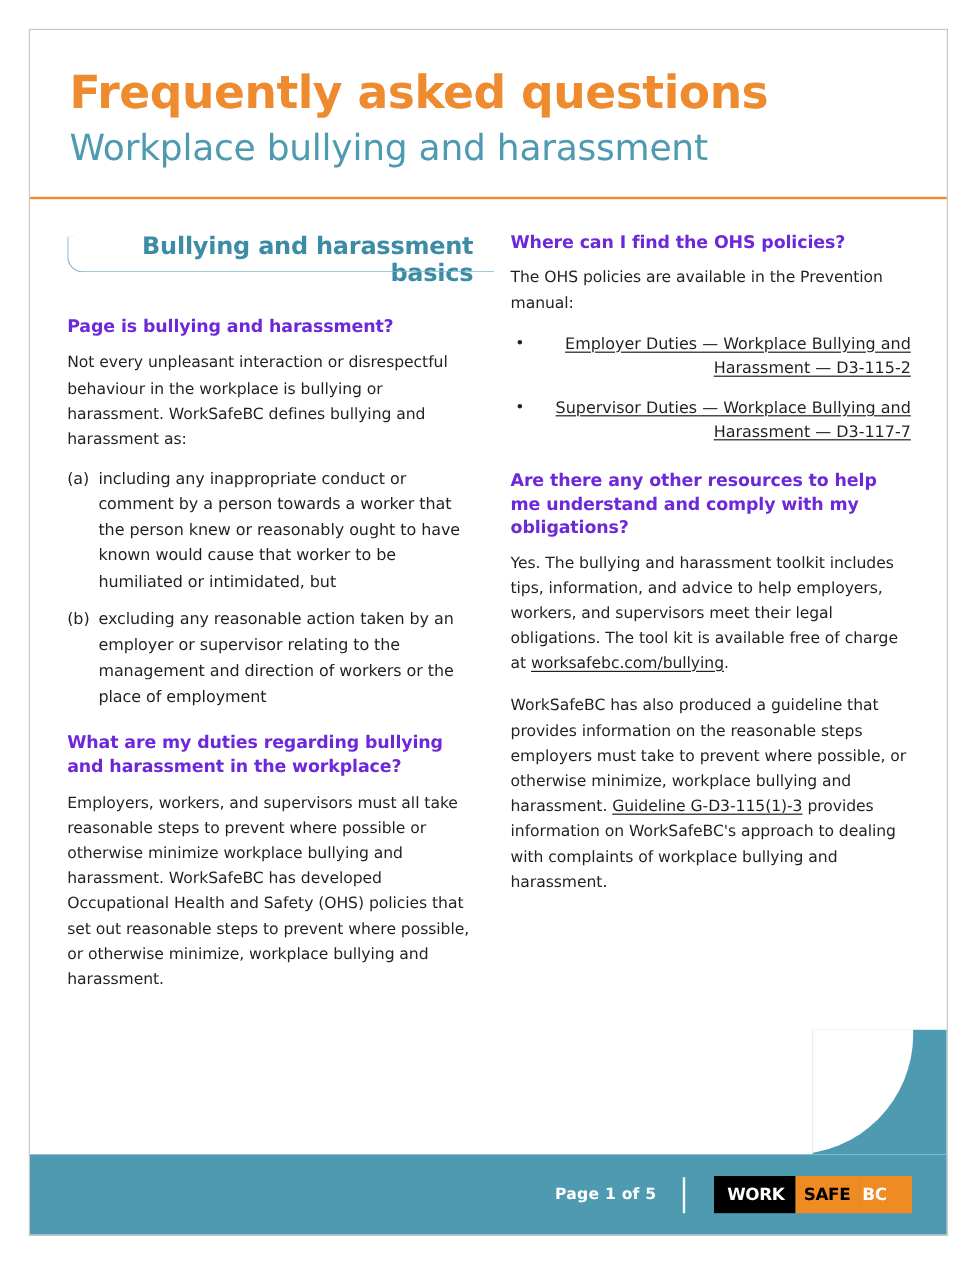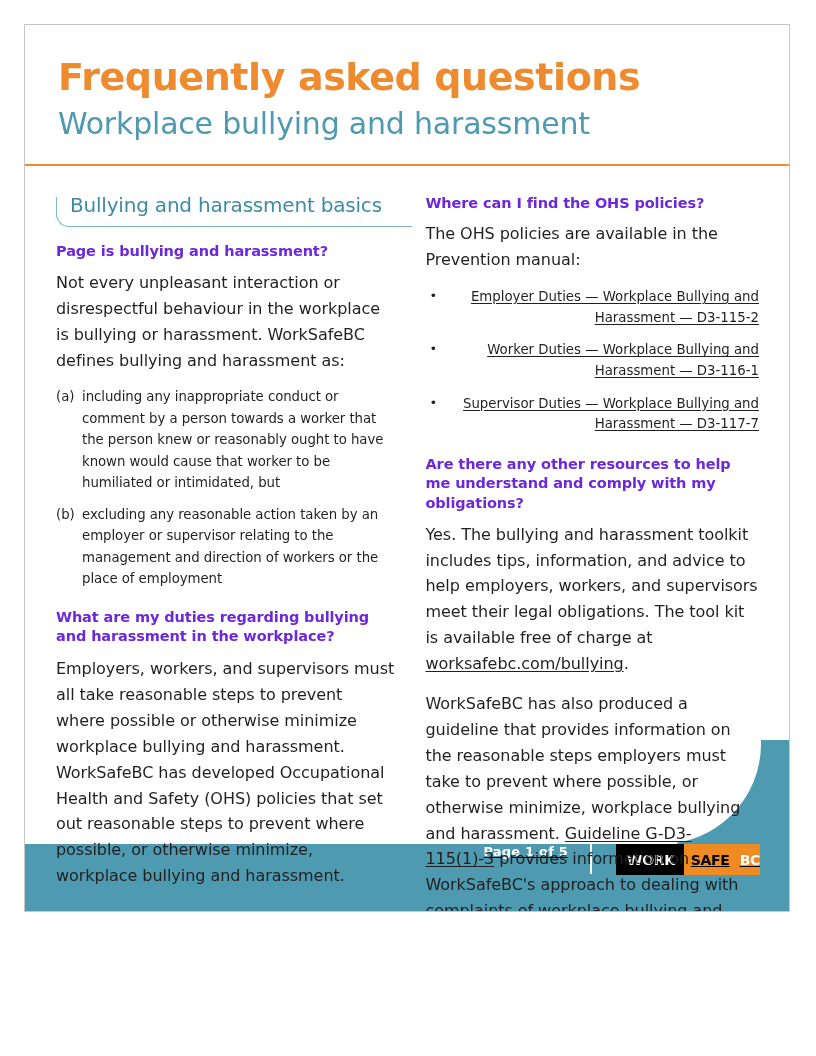--- a/index.html
+++ b/index.html
@@ -8,21 +8,21 @@
     background: #ffffff;
     width: 816px;
     height: 1056px;
     font-family: "DejaVu Sans", sans-serif;
   }
   #page {
     position: absolute;
     left: 24px;
     top: 24px;
     width: 766px;
-    height: 888px;
+    height: 1006px;
     background: #ffffff;
     border: 1px solid #c9c6c4;
     box-sizing: border-box;
     overflow: hidden;
   }
 
   
   .header {
     padding: 33px 0 0 33px;
   }
@@ -93,24 +93,25 @@
 
   
   .banner {
     position: relative;
     padding: 0 0 9px 14px;
     margin-bottom: 17px;
   }
   .banner-text {
     color: #3D8CA6;
     font-size: 20px;
-    font-weight: normal;
+    font-weight: bold;
     letter-spacing: -0.2px;
     line-height: 1.1;
     display: block;
+    text-align: right;
   }
   .banner-hook {
     position: absolute;
     left: 0;
     top: 3px;
     width: 356px;
     height: 30px;
     border-left: 1.5px solid #7FB9CB;
     border-bottom: 1.5px solid #7FB9CB;
     border-bottom-left-radius: 13px;
@@ -122,21 +123,21 @@
     font-size: 14.5px;
     font-weight: bold;
     line-height: 1.35;
     margin: 0 0 9px 0;
     letter-spacing: -0.1px;
   }
   .col-right h3.qhead { margin-bottom: 8px; }
 
   p.body {
     color: #231f20;
-    font-size: 16px;
+    font-size: 13px;
     line-height: 1.62;
     margin: 0 0 14px 0;
     letter-spacing: -0.05px;
   }
   p.body.tight { margin-bottom: 12px; }
 
   
   .lettered {
     margin: 0 0 14px 0;
     padding: 0;
@@ -194,25 +195,24 @@
 
   
   .footer {
     position: absolute;
     left: 0;
     bottom: 0;
     width: 100%;
     height: 67px;
     background: #4E9AB0;
     display: flex;
-    align-items: flex-start;
+    align-items: center;
     justify-content: flex-end;
     box-sizing: border-box;
     padding-right: 29px;
-    text-decoration: underline;
   }
   .page-num {
     color: #ffffff;
     font-size: 13px;
     font-weight: bold;
     letter-spacing: 0.2px;
   }
   .foot-divider {
     width: 2px;
     height: 30px;
@@ -241,21 +241,21 @@
     color: #000000;
     display: flex;
     align-items: center;
     padding: 0 7px 0 7px;
   }
   .logo-bc {
     background: #F08A22;
     color: #ffffff;
     display: flex;
     align-items: center;
-    padding: 0 0 0 3px;
+    padding: 0 21px 0 3px;
   }
 </style>
 </head>
 <body>
 
 <div id="page">
 
   <div class="header">
     <h1 class="title">Frequently asked questions</h1>
     <h2 class="subtitle">Workplace bullying and harassment</h2>
@@ -294,23 +294,20 @@
     <div class="col-right">
 
       <h3 class="qhead">Where can I find the OHS policies?</h3>
       <p class="body tight">The OHS policies are available in the Prevention manual:</p>
 
       <ul class="policies">
         <li>
           <a class="plink" href="#">Employer Duties — Workplace Bullying and Harassment — D3-115-2</a>
         </li>
         <li>
-          <a class="plink" href="#">Worker Duties — Workplace Bullying and Harassment — D3-116-1</a>
-        </li>
-        <li>
           <a class="plink" href="#">Supervisor Duties — Workplace Bullying and Harassment — D3-117-7</a>
         </li>
       </ul>
 
       <h3 class="qhead">Are there any other resources to help me understand and comply with my obligations?</h3>
 
       <p class="body"><span>Yes. The bullying and harassment toolkit includes tips, information, and advice to help employers, workers, and supervisors meet their legal obligations. The tool kit is available free of charge at </span><a class="inline-link" href="#">worksafebc.com/bullying</a><span>.</span></p>
 
       <p class="body"><span>WorkSafeBC has also produced a guideline that provides information on the reasonable steps employers must take to prevent where possible, or otherwise minimize, workplace bullying and harassment. </span><a class="inline-link" href="#">Guideline G-D3-115(1)-3</a><span> provides information on WorkSafeBC's approach to dealing with complaints of workplace bullying and harassment.</span></p>
     </div>

